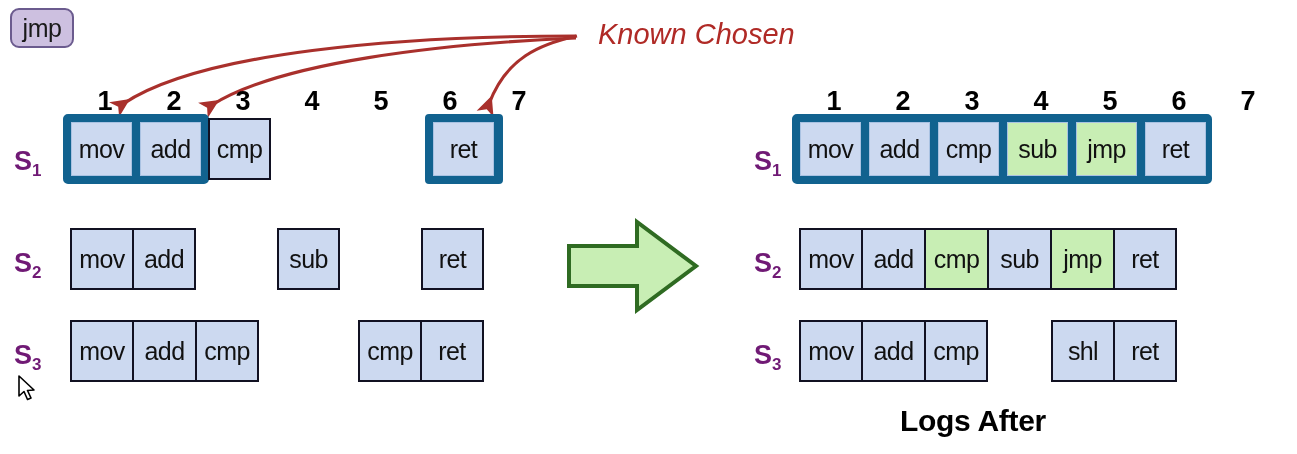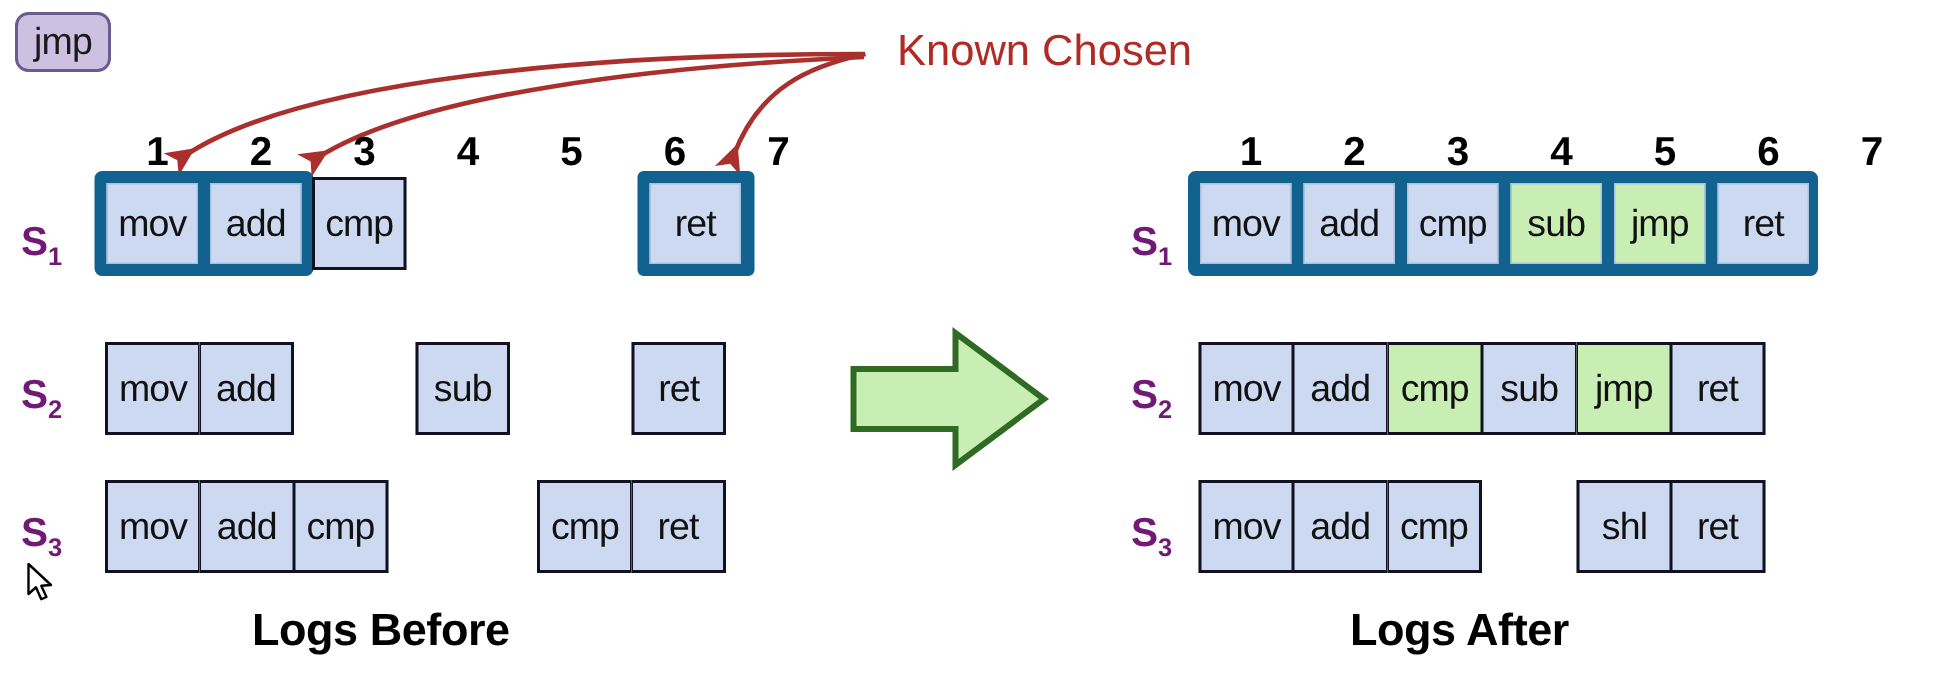--- a/index.html
+++ b/index.html
@@ -38,20 +38,21 @@
 
   
   #known-chosen-label {
     position: absolute;
     left: 598px;
     top: 18px;
     font-size: 29px;
     font-weight: 400;
     color: #b02a26;
     white-space: nowrap;
+    font-style: italic;
   }
   #arrows-svg {
     position: absolute;
     left: 0;
     top: 0;
     width: 1297px;
     height: 454px;
     pointer-events: none;
   }
 
@@ -225,21 +226,20 @@
     <span>S</span><sub>3</sub>
   </div>
   <div class="row-track" style="left:0;top:320px;">
     <div class="cell seam-right" style="left:70px;">mov</div>
     <div class="cell seam-left seam-right" style="left:133px;">add</div>
     <div class="cell seam-left" style="left:196px;">cmp</div>
     <div class="cell seam-right" style="left:358px;">cmp</div>
     <div class="cell seam-left" style="left:421px;">ret</div>
   </div>
 
-  <div class="caption" id="caption-before">Logs Before</div>
 </div>
 
 <svg id="transition-arrow" viewBox="0 0 135 96" xmlns="http://www.w3.org/2000/svg">
   <polygon points="4,28 72,28 72,4 131,48 72,92 72,68 4,68" fill="#c8eeb4" stroke="#2f6b22" stroke-width="4" stroke-linejoin="miter"></polygon>
 </svg>
 
 <div class="panel" id="panel-after">
 
   <div class="col-numbers" style="left:0;top:86px;">
     <div class="col-num" style="left:81px;">1</div>

